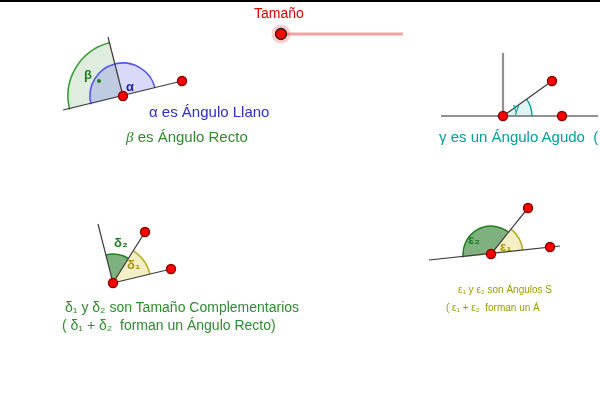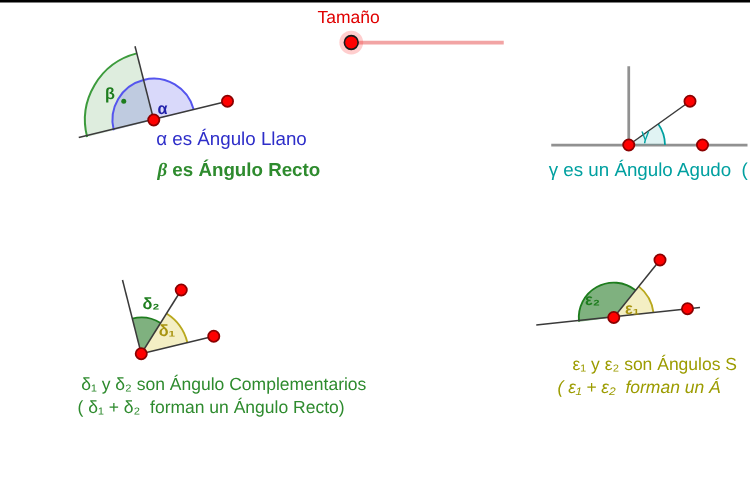--- a/index.html
+++ b/index.html
@@ -4,25 +4,25 @@
 <style>
   html,body{margin:0;padding:0;}
   body{
     width:600px;height:400px;position:relative;background:#ffffff;
     font-family:"Liberation Sans","DejaVu Sans",sans-serif;
     overflow:hidden;
   }
   .top-border{position:absolute;left:0;top:0;width:600px;height:2px;background:#000;}
   svg{position:absolute;left:0;top:0;}
   .caption{position:absolute;white-space:pre;line-height:1.1;}
-  .cap-blue{color:#2E2EC9;font-size:15px;}
+  .cap-blue{color:#2E2EC9;font-size:15px;margin-left:24px;}
   .cap-green{color:#2E8B2E;font-size:15px;}
   .cap-green-sm{color:#2E8B2E;font-size:14px;}
   .cap-teal{color:#00A0A0;font-size:15px;}
-  .cap-olive{color:#9C9C00;font-size:14px;}
+  .cap-olive{color:#9C9C00;font-size:10px;}
   .cap-red{color:#E00000;font-size:14px;}
   .serif-italic{font-family:"Liberation Serif","DejaVu Serif",serif;font-style:italic;}
   text{font-family:"Liberation Sans","DejaVu Sans",sans-serif;}
 </style>
 </head>
 <body>
 
 <div class="top-border"></div>
 
 <svg width="600" height="400" viewBox="0 0 600 400">
@@ -101,21 +101,21 @@
     <circle cx="528" cy="208" r="4.5" fill="#FF0000" stroke="#8B0000" stroke-width="1.4"></circle>
     <circle cx="550" cy="247" r="4.5" fill="#FF0000" stroke="#8B0000" stroke-width="1.4"></circle>
     <circle cx="491" cy="254" r="4.5" fill="#FF0000" stroke="#8B0000" stroke-width="1.4"></circle>
   </g>
 </svg>
 
 <div class="caption cap-red" style="left:254px;top:6px;">Tamaño</div>
 
 <div class="caption cap-blue" style="left:125px;top:104px;"><span>α</span><span> es Ángulo Llano</span></div>
 
-<div class="caption cap-green" style="left:126px;top:129px;font-weight:bold;"><span class="serif-italic">β</span><span> es Ángulo Recto</span></div>
+<div class="caption cap-green" style="left:126px;top:129px;"><span class="serif-italic">β</span><span> es Ángulo Recto</span></div>
 
 <div class="caption cap-teal" style="left:439px;top:129px;">γ es un Ángulo Agudo  ( γ</div>
 
-<div class="caption cap-green-sm" style="left:65px;top:300px;">δ₁ y δ₂ son Ángulo Complementarios</div>
+<div class="caption cap-green-sm" style="left:65px;top:300px;">δ₁ y δ₂ son Tamaño Complementarios</div>
 <div class="caption cap-green-sm" style="left:62px;top:318px;">( δ₁ + δ₂  forman un Ángulo Recto)</div>
 
 <div class="caption cap-olive" style="left:458px;top:284px;">ε₁ y ε₂ son Ángulos S</div>
-<div class="caption cap-olive" style="left:446px;top:302px;font-style:italic;">( ε₁ + ε₂  forman un Á</div>
+<div class="caption cap-olive" style="left:446px;top:302px;">( ε₁ + ε₂  forman un Á</div>
 
 </body></html>

